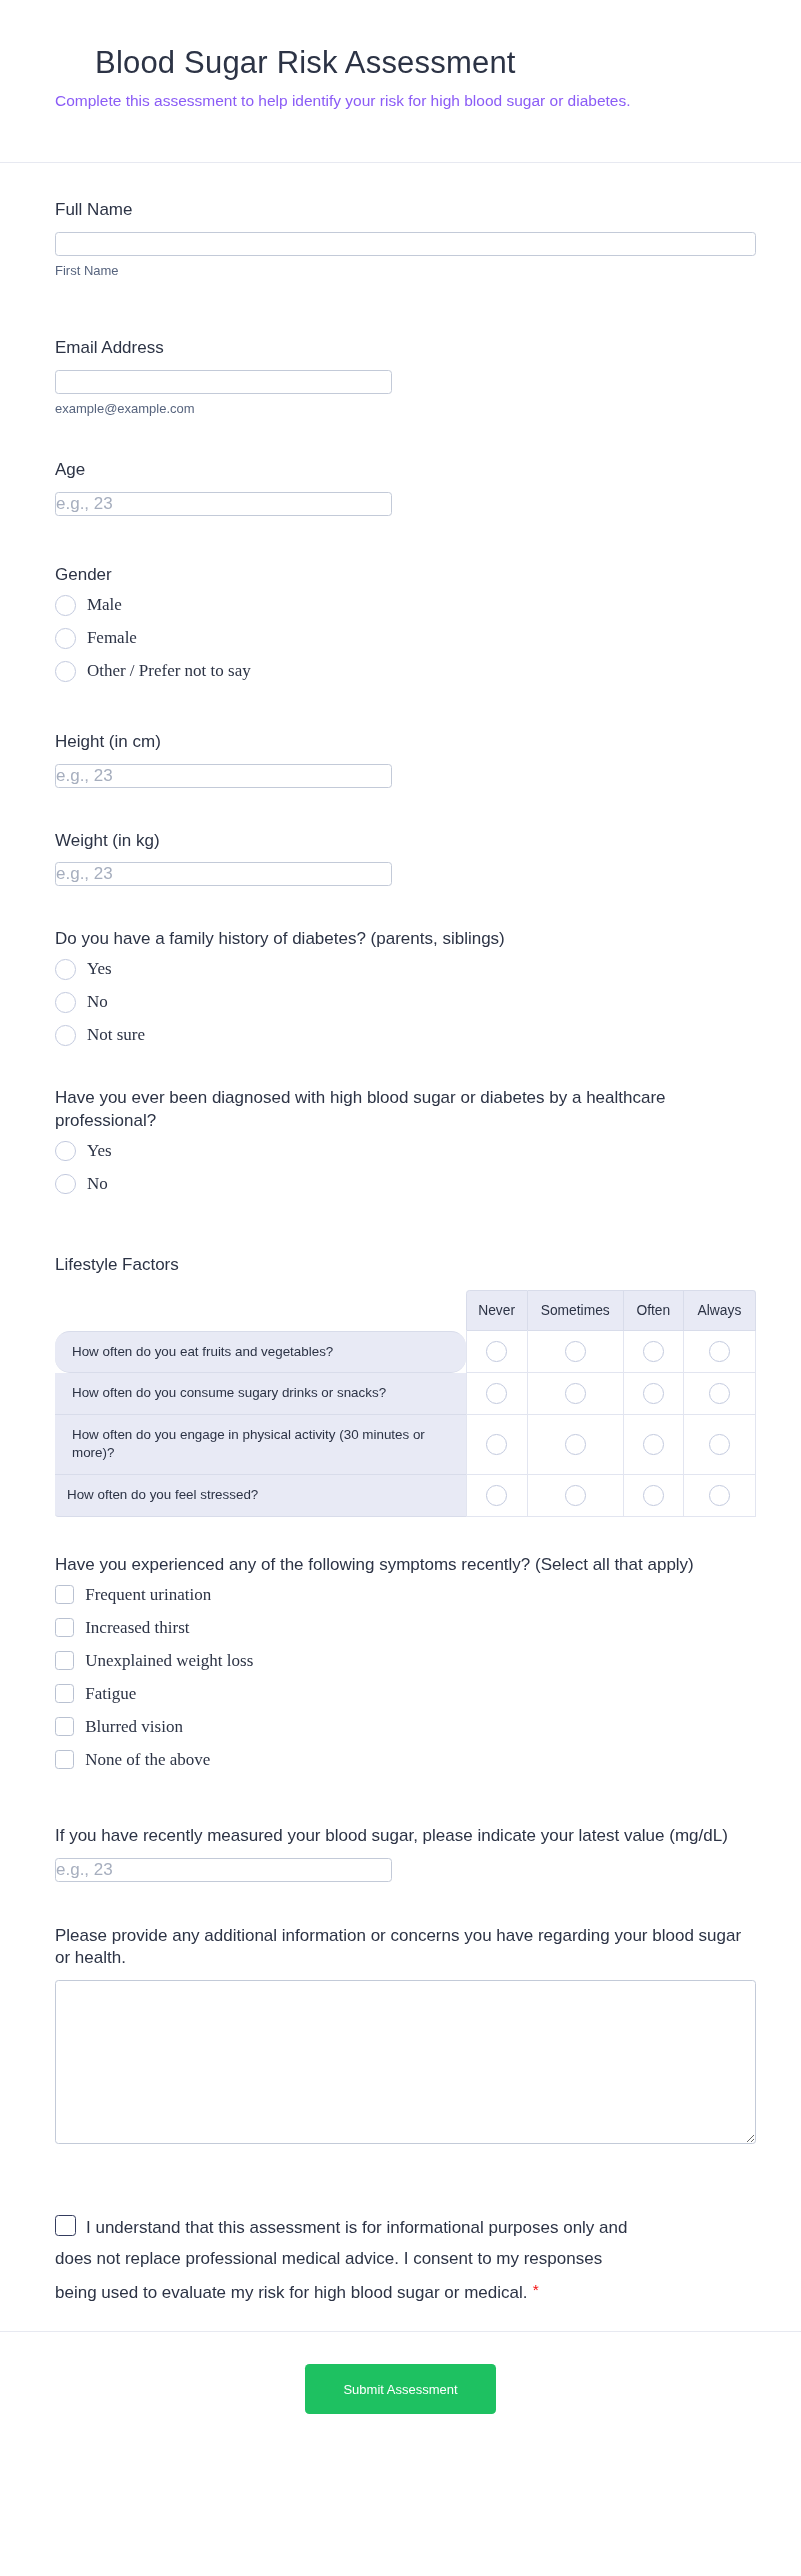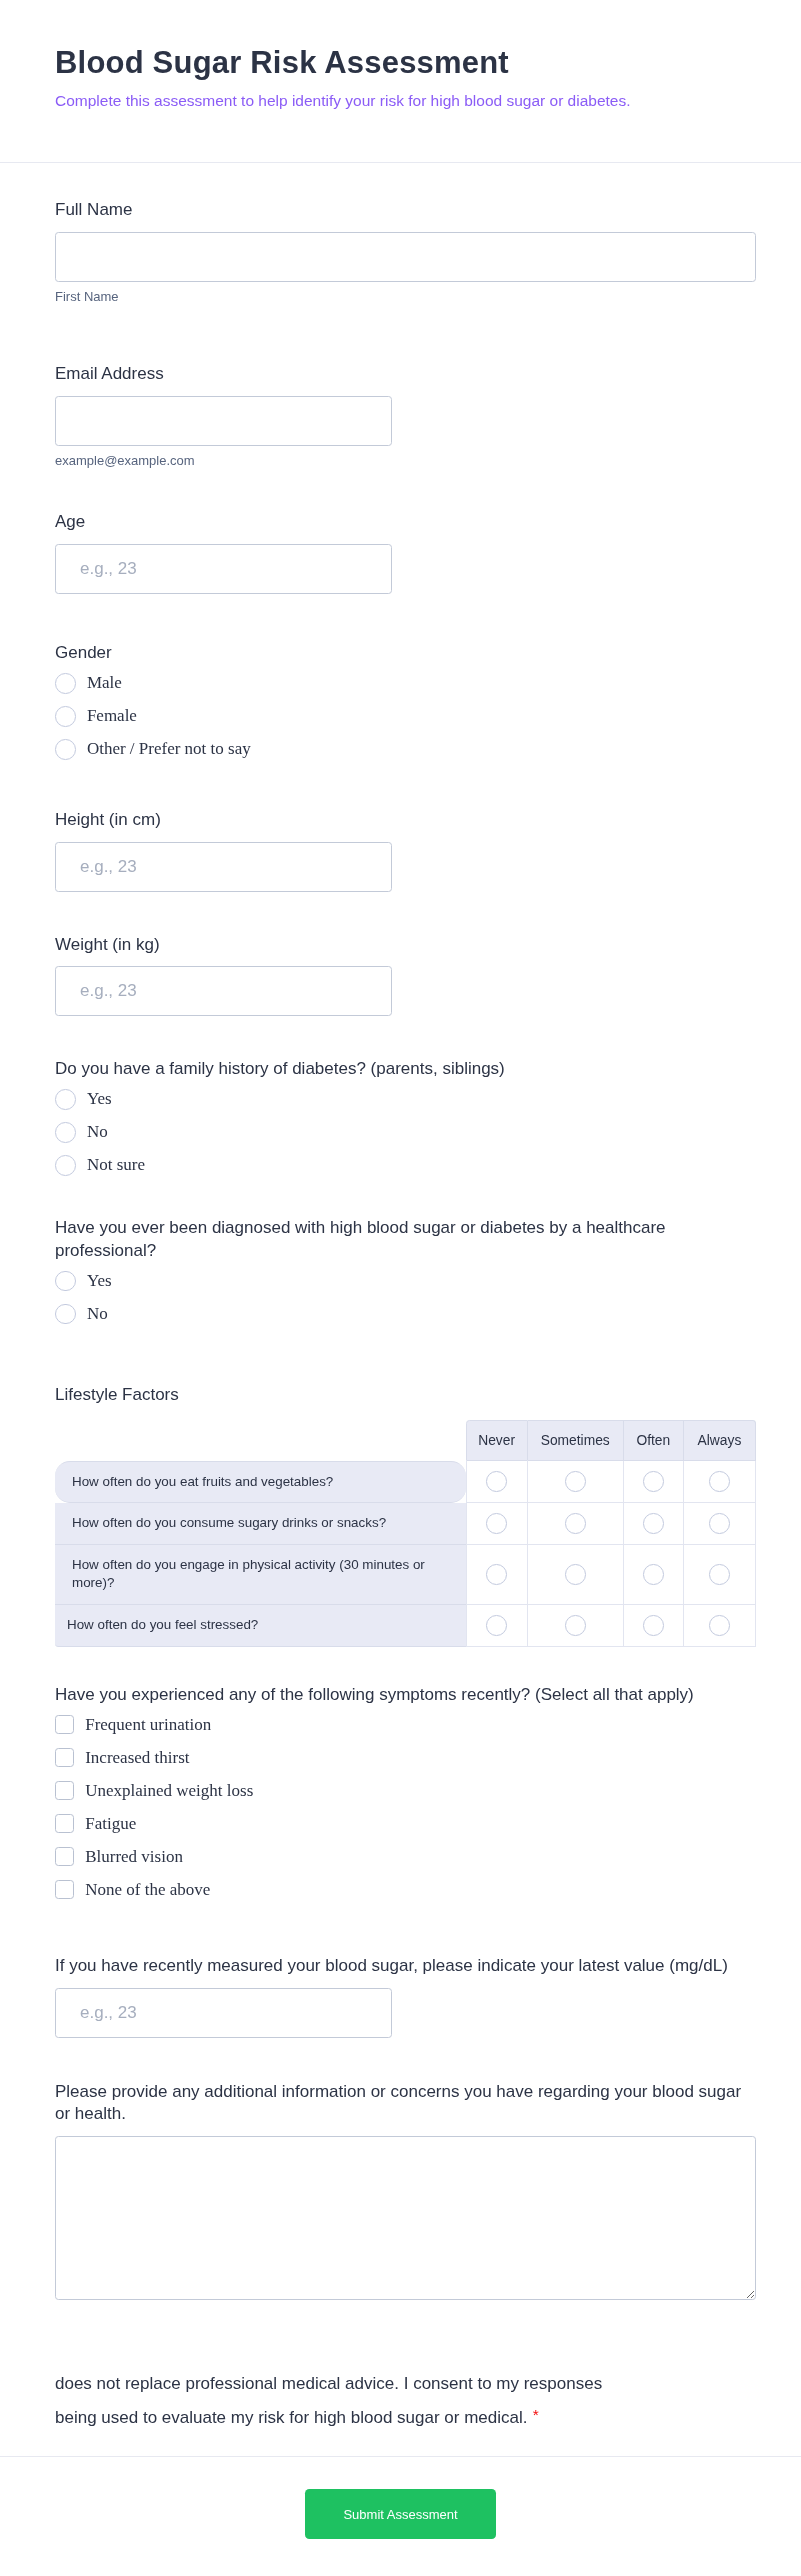--- a/index.html
+++ b/index.html
@@ -6,34 +6,34 @@
   html, body { background: #ffffff; }
   body {
     width: 801px;
     font-family: "Liberation Sans", sans-serif;
     color: #2c3345;
   }
   .page { width: 801px; height: 2576px; background: #fff; overflow: hidden; }
 
   
   .form-header { padding: 45px 55px 0 55px; border-bottom: 0.9px solid #e7e9f1; padding-bottom: 50px; }
-  .form-title { font-size: 31px; line-height: 36px; font-weight: 700; color: #2c3345; letter-spacing: 0.2px; }
+  .form-title { font-size: 31px; line-height: 36px; font-weight: 400; color: #2c3345; letter-spacing: 0.2px; margin-left: 40px; }
   .form-subtitle { margin-top: 10.3px; font-size: 15.5px; line-height: 20.7px; color: #8b5cf6; font-weight: 400; }
 
   
   .form-body { padding: 36px 45px 0 55px; }
   .q { }
   .q-label { font-size: 17px; line-height: 22.4px; font-weight: 500; color: #2c3345; }
   .gap12 { height: 10.3px; } .gap10 { height: 8.6px; }
 
   .text-input {
-    display: block; height: 50px; width: 337px;
+    display: block; height: 24px; width: 337px;
     border: 0.9px solid #c3cad8; border-radius: 3.4px;
     font-family: "Liberation Sans", sans-serif;
-    font-size: 17px; color: #2c3345; padding: 0 24px; outline: none; background: #fff;
+    font-size: 17px; color: #2c3345; padding: 0 0; outline: none; background: #fff;
   }
   .text-input::placeholder { color: #a6aebe; opacity: 1; }
   .full-name-row { display: flex; gap: 31px; }
   .full-name-col { flex: 1; }
   .full-name-col .text-input { width: 100%; }
   .sublabel { margin-top: 6.9px; font-size: 13px; line-height: 15.5px; color: #57647e; }
 
   .opt-row { display: flex; align-items: flex-start; height: 33px; cursor: pointer; font-family: Liberation Serif, serif; }
   .radio-circle {
     width: 20.7px; height: 20.7px; border: 0.9px solid #c3cade; border-radius: 50%;
@@ -274,20 +274,21 @@
       <input type="text" class="text-input" placeholder="e.g., 23" style="">
     </div>
 
     <div class="q mb-additional">
       <div class="q-label">Please provide any additional information or concerns you have regarding your blood sugar or health.</div>
       <div class="gap12"></div>
       <textarea class="textarea-input" style=""></textarea>
     </div>
 
     <div class="consent">
+      <div><span class="consent-box"></span><span>I understand that this assessment is for informational purposes only and</span></div>
       <div><span>does not replace professional medical advice. I consent to my responses</span></div>
       <div><span>being used to evaluate my risk for high blood sugar or medical.</span><span class="req-star">*</span></div>
     </div>
 
   </div>
 
   <div class="form-footer">
     <button class="submit-btn">Submit Assessment</button>
   </div>
 

